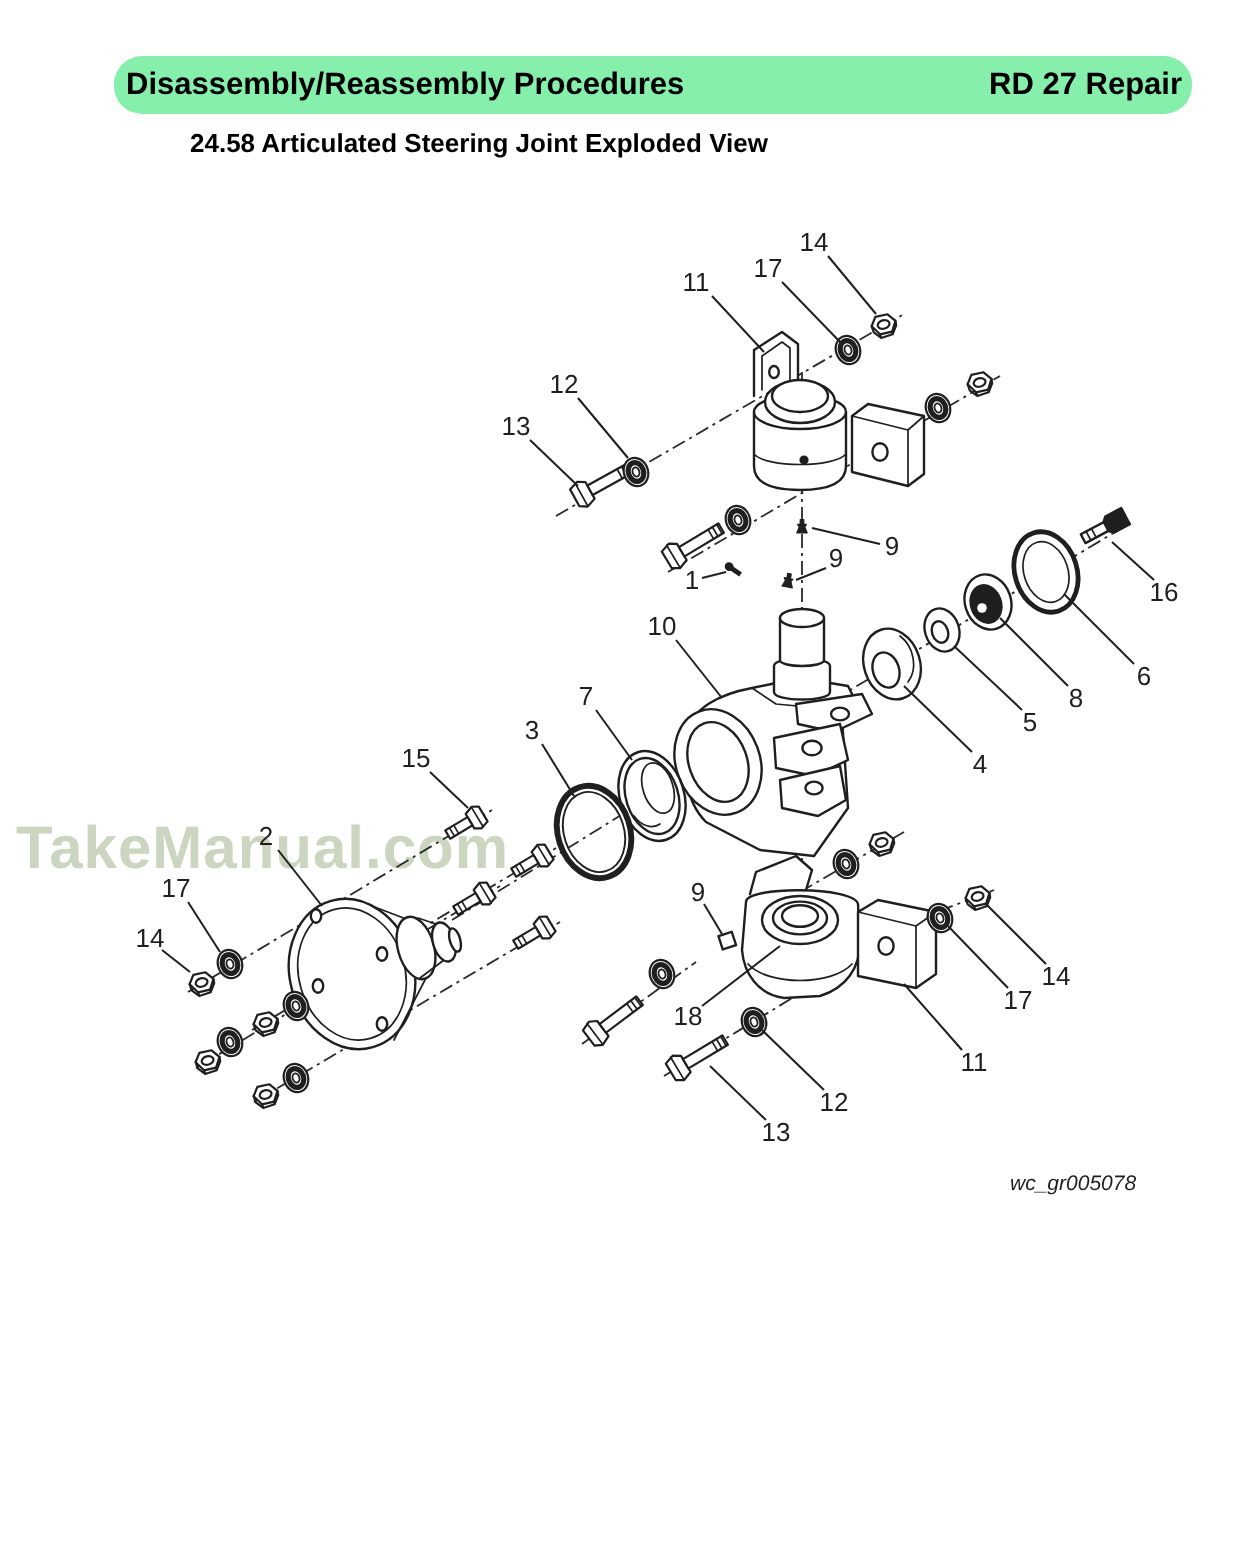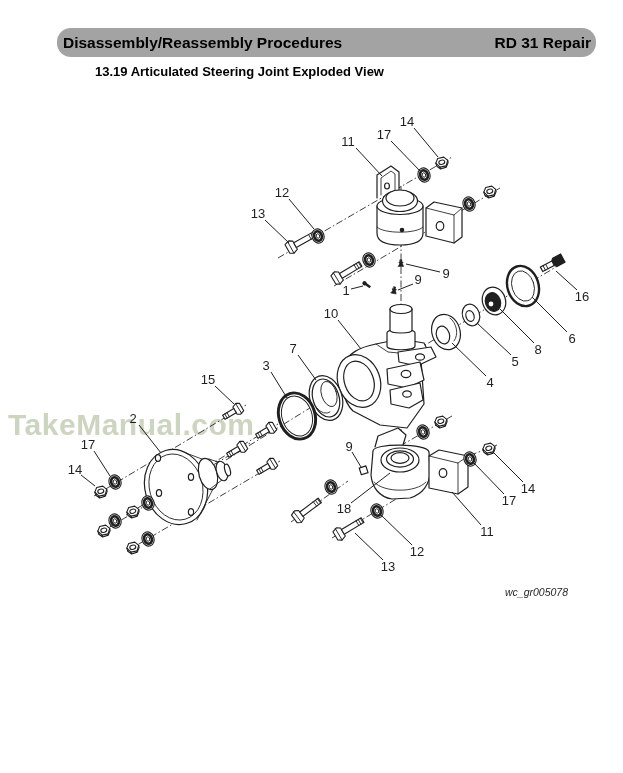--- a/index.html
+++ b/index.html
@@ -1,19 +1,19 @@
 <!DOCTYPE html>
 <html><head>
 <meta charset="utf-8">
 <style>
   html,body{margin:0;padding:0;background:#fff;}
   .page{position:relative;width:623px;height:773px;background:#ffffff;overflow:hidden;
         font-family:"Liberation Sans",sans-serif;color:#000;}
   .header-bar{position:absolute;left:57px;top:28px;width:539px;height:29px;
-        background:#a3a3a3;display:flex;justify-content:space-between;align-items:center;
+        background:#86efac;display:flex;justify-content:space-between;align-items:center;
         box-sizing:border-box;padding:0 5px 0 6px;font-size:15.5px;font-weight:bold;border-radius:14px;}
   .section-title{position:absolute;left:95px;top:64px;font-size:13px;font-weight:bold;}
   .wm{position:absolute;left:8px;top:380px;pointer-events:none;margin-top:28px;}
   .wm-title{font-size:30px;font-weight:600;color:#ccd5bf;letter-spacing:0.5px;}
   .wm-sub{font-size:10px;font-weight:bold;color:#d4d8ce;margin:2px 0 0 6px;letter-spacing:0.3px;}
   .figcode{position:absolute;left:505px;top:586px;font-size:10.5px;color:#1f1f1f;font-style:italic;}
   #diagram{position:absolute;left:0;top:0;width:623px;height:773px;}
   .cl line{stroke:#2a2a2a;stroke-width:0.9;stroke-dasharray:7 2.5 1.5 2.5;}
   .art{fill:#fff;stroke:#1f1f1f;stroke-width:1.2;stroke-linejoin:round;stroke-linecap:round;}
   .thin{stroke-width:0.85;fill:none;}
@@ -21,24 +21,24 @@
            text-anchor:middle;dominant-baseline:central;stroke:none;}
   .leader{stroke:#1f1f1f;stroke-width:1;}
 </style>
 </head>
 <body>
 
 <div class="page">
 
   <div class="header-bar">
     <span>Disassembly/Reassembly Procedures</span>
-    <span>RD 31 Repair</span>
+    <span>RD 27 Repair</span>
   </div>
 
-  <div class="section-title">13.19 Articulated Steering Joint Exploded View</div>
+  <div class="section-title">24.58 Articulated Steering Joint Exploded View</div>
 
   <div class="wm">
     <div class="wm-title">TakeManual.com</div>
   </div>
 
   <svg id="diagram" viewBox="0 0 623 773">
     <defs>
       <g id="def-washer" fill="none" stroke="#1f1f1f">
         <ellipse rx="6" ry="7.2" stroke-width="1.1" fill="#fff"></ellipse>
         <ellipse rx="3.8" ry="4.8" stroke-width="2.6"></ellipse>

